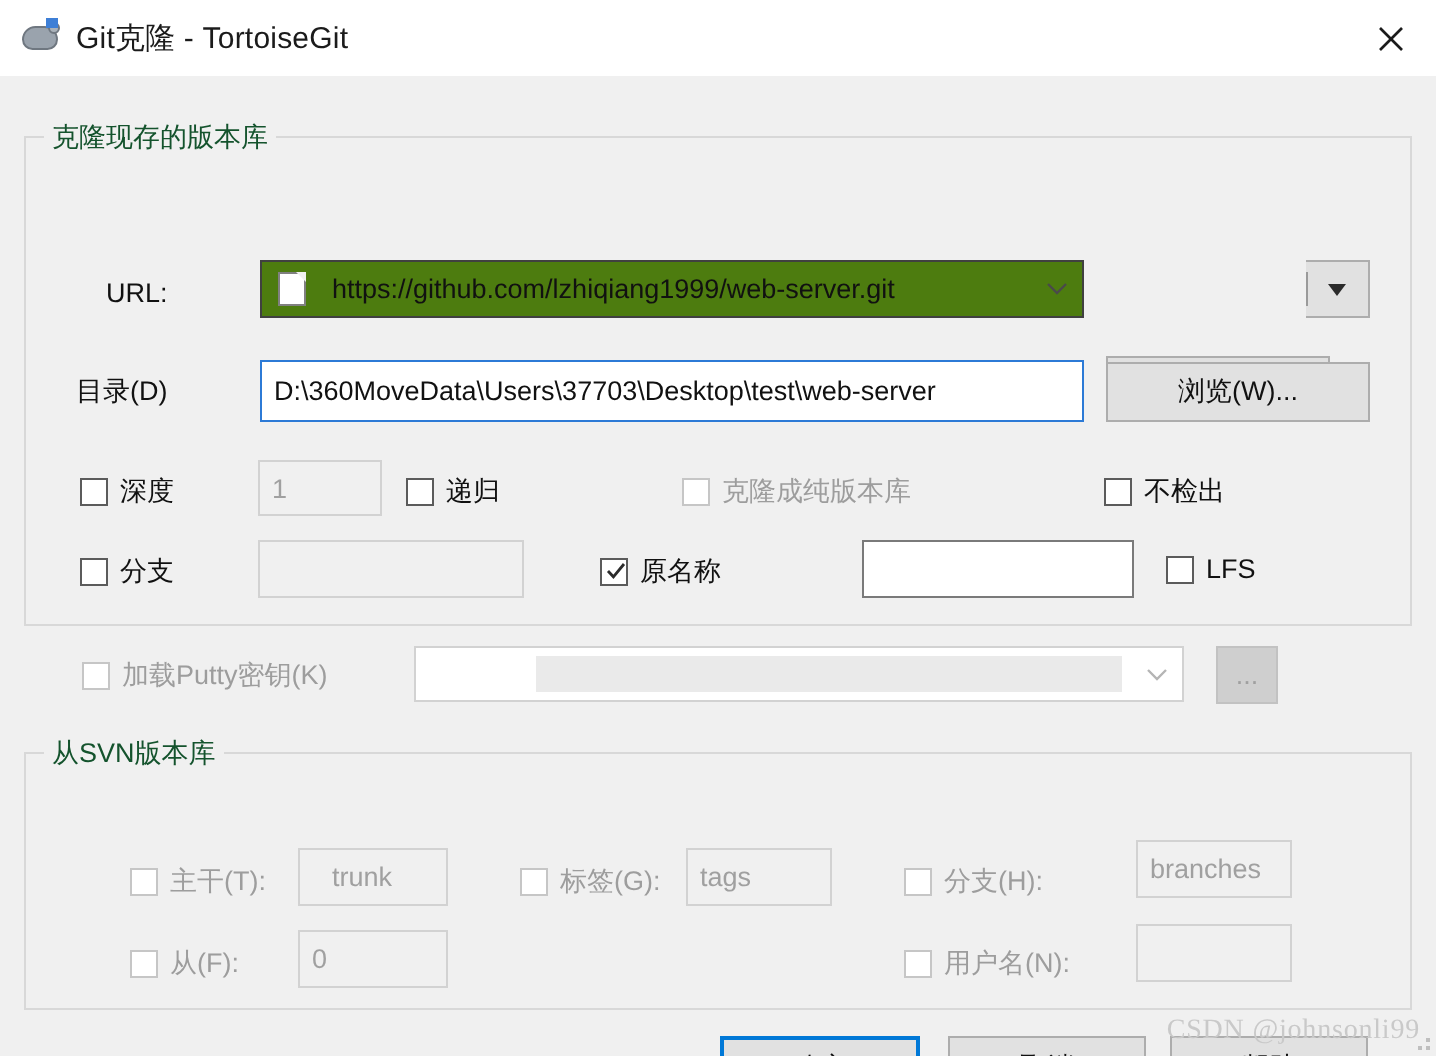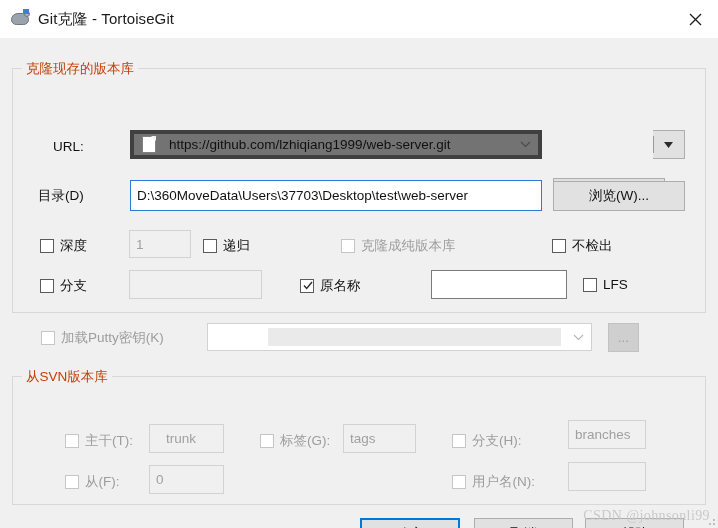--- a/index.html
+++ b/index.html
@@ -75,21 +75,21 @@
     border: 1px solid #d8d8d8;
     background: transparent;
   }
   .group-title {
     position: absolute;
     top: -9px;
     left: 9px;
     background: #f0f0f0;
     padding: 0 4px;
     font-size: 13.5px;
-    color: #c2410c;
+    color: #14532d;
     white-space: nowrap;
   }
 
   #group-clone { left: 12px; top: 30px; width: 694px; height: 245px; }
   #group-svn   { left: 12px; top: 338px; width: 694px; height: 129px; }
 
   
   .lbl {
     position: absolute;
     font-size: 13.5px;
@@ -112,22 +112,22 @@
   }
   .textfield.focused { border: 1px solid #2c7ad6; }
   .textfield.disabled {
     background: #f0f0f0;
     border: 1px solid #d2d2d2;
     color: #a0a0a0;
   }
 
   .combo {
     position: absolute;
-    background: #737373;
-    border: 4px solid #404040;
+    background: #4d7c0f;
+    border: 1px solid #404040;
     display: flex;
     align-items: center;
     font-size: 13.5px;
     color: #111;
     overflow: hidden;
   }
   .combo.disabled {
     border: 1px solid #d2d2d2;
     background: #ffffff;
   }

